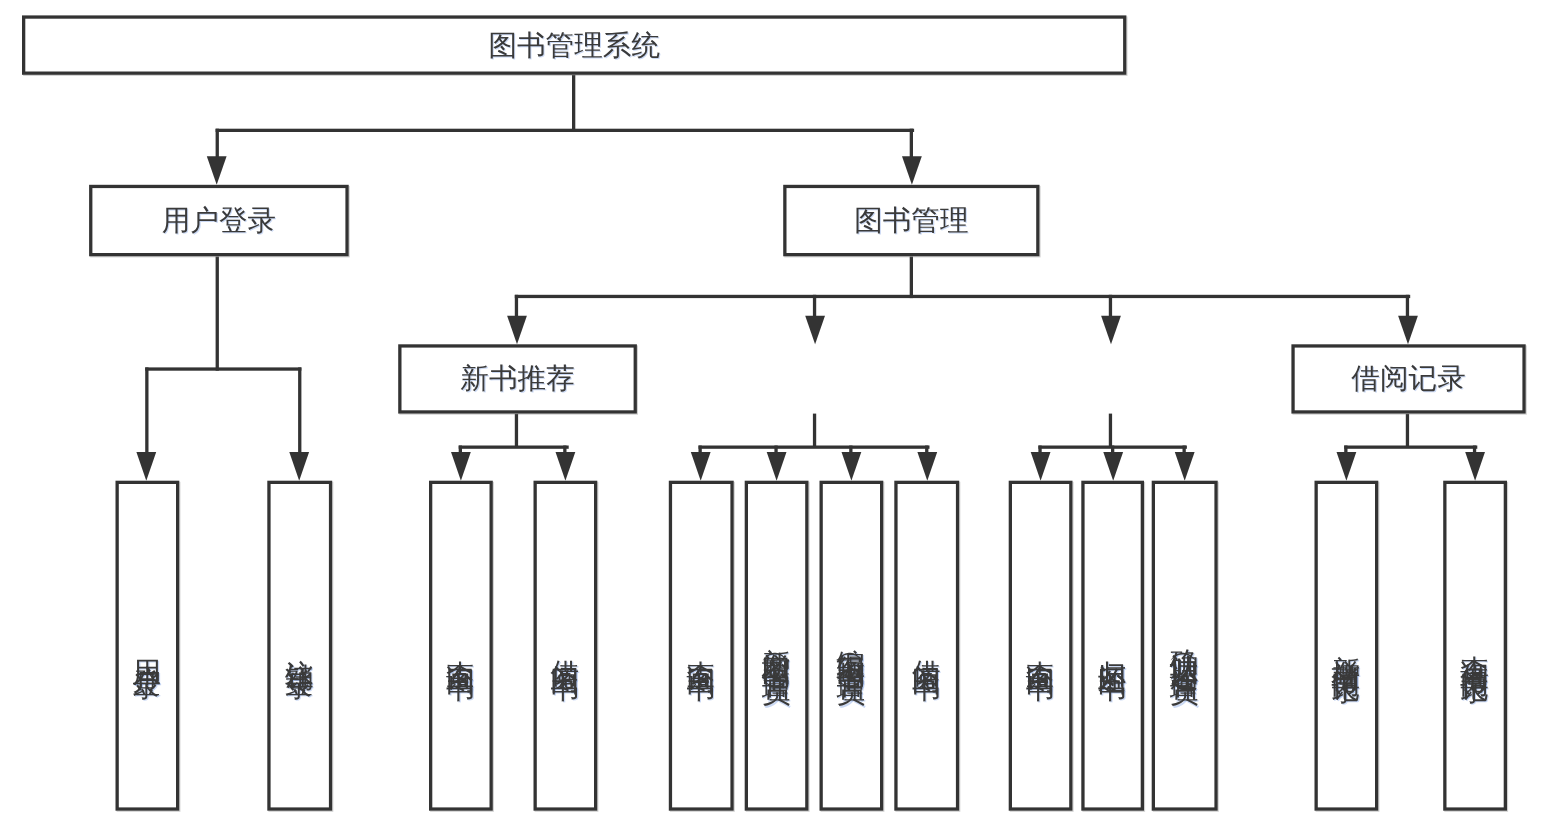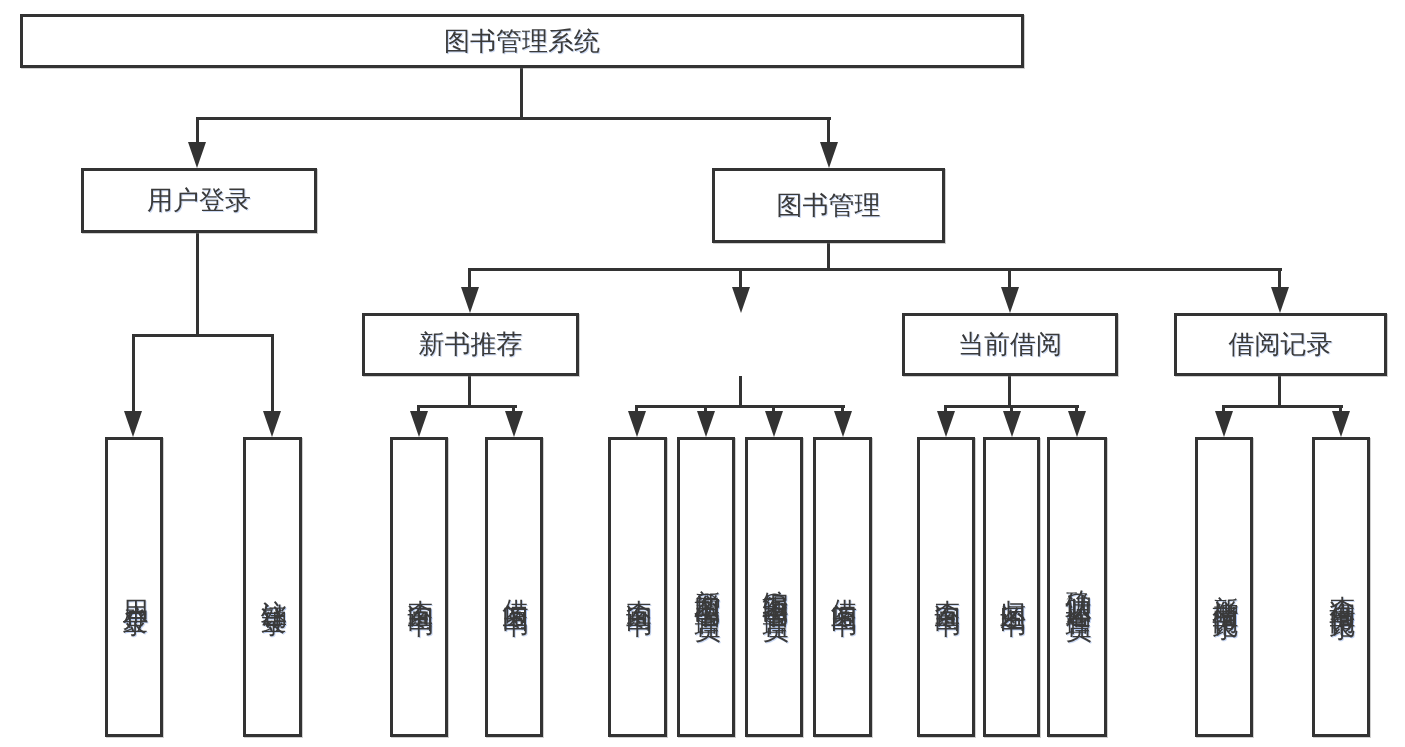--- a/index.html
+++ b/index.html
@@ -1,18 +1,18 @@
 <!DOCTYPE html>
 <html><head>
 <meta charset="utf-8">
 <style>
   html,body { margin:0; padding:0; background:#ffffff; }
   #stage {
     position:relative; width:1405px; height:747px; background:#ffffff;
-    font-family:Liberation Mono, monospace; overflow:hidden;
+    font-family:Liberation Sans, sans-serif; overflow:hidden;
   }
   .box {
     position:absolute; background:#ffffff; border:3px solid #333333;
     box-sizing:border-box; display:flex; align-items:center; justify-content:center;
     color:#3a3a3a; font-size:26px; z-index:2;
     box-shadow:1px 1px 0 rgba(120,120,120,0.35);
     text-shadow:1px 1px 0 rgba(140,170,230,0.45);
   }
   .leaf span {
     writing-mode:vertical-lr; text-orientation:mixed;
@@ -95,29 +95,26 @@
   <div class="vline" style="left:1339px; top:405px; height:10px;"></div>
   <div class="arrow" style="left:1332px; top:411px;"></div>
 
   <div class="box" style="left:20px; top:14px; width:1004px; height:54px;">
     <span>图书管理系统</span>
   </div>
 
   <div class="box" style="left:81px; top:168px; width:236px; height:65px;">
     <span>用户登录</span>
   </div>
-  <div class="box" style="left:712px; top:168px; width:233px; height:75px;">
+  <div class="box" style="left:712px; top:168px; width:233px; height:65px;">
     <span>图书管理</span>
   </div>
 
   <div class="box" style="left:362px; top:313px; width:217px; height:63px;">
     <span>新书推荐</span>
-  </div>
-  <div class="box" style="left:902px; top:313px; width:216px; height:63px;">
-    <span>当前借阅</span>
   </div>
   <div class="box" style="left:1174px; top:313px; width:213px; height:63px;">
     <span>借阅记录</span>
   </div>
 
   <div class="box leaf" style="left:105px; top:437px; width:58px; height:300px;">
     <span>用户登录</span>
   </div>
   <div class="box leaf" style="left:243px; top:437px; width:59px; height:300px;">
     <span>注销登录</span>

